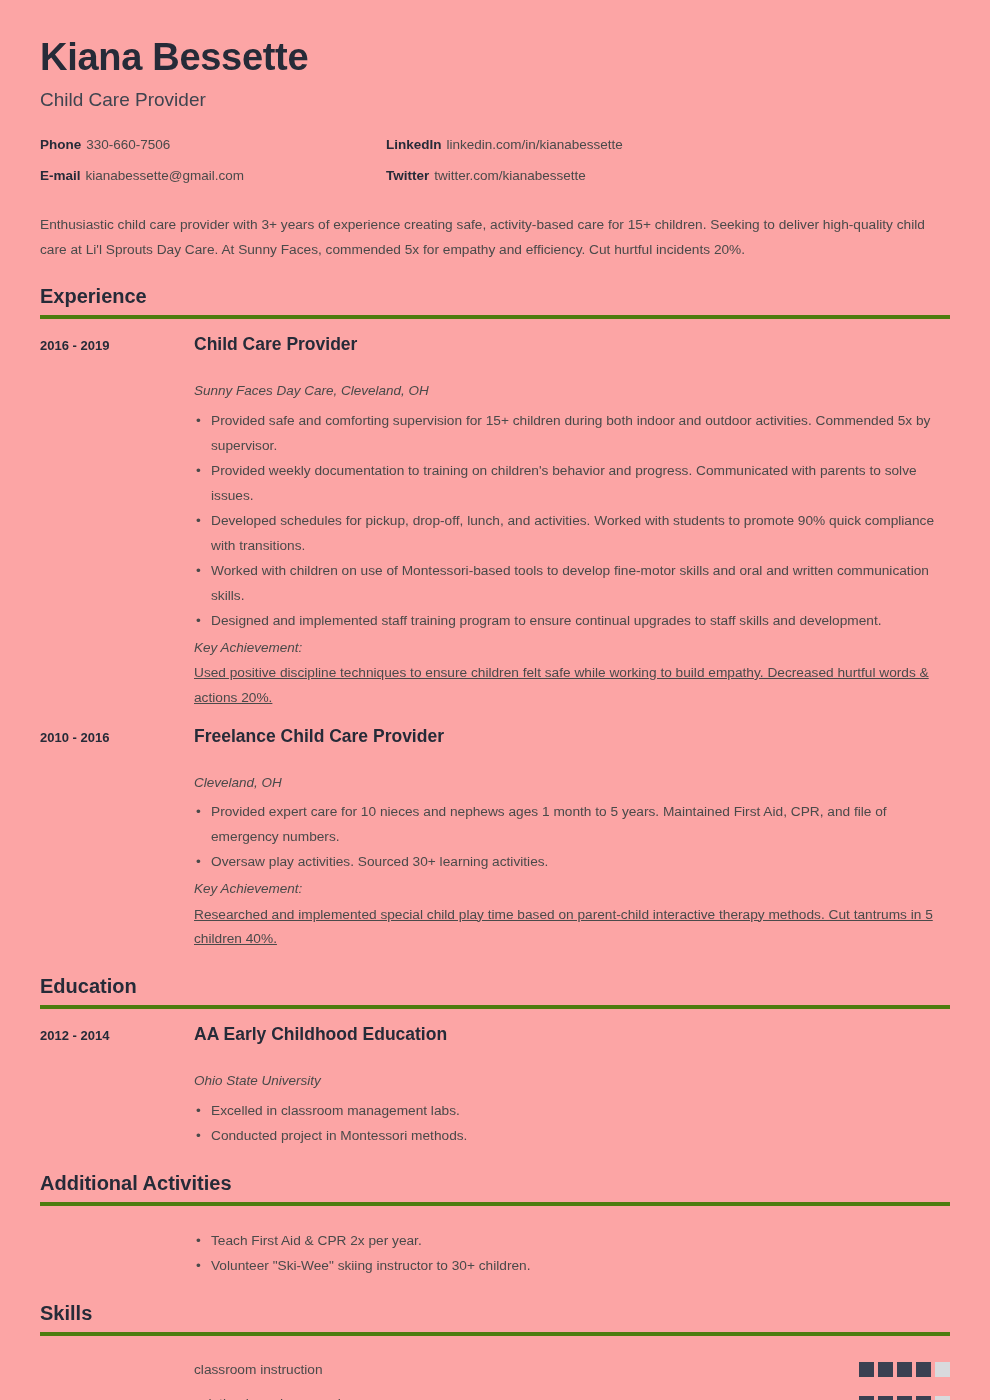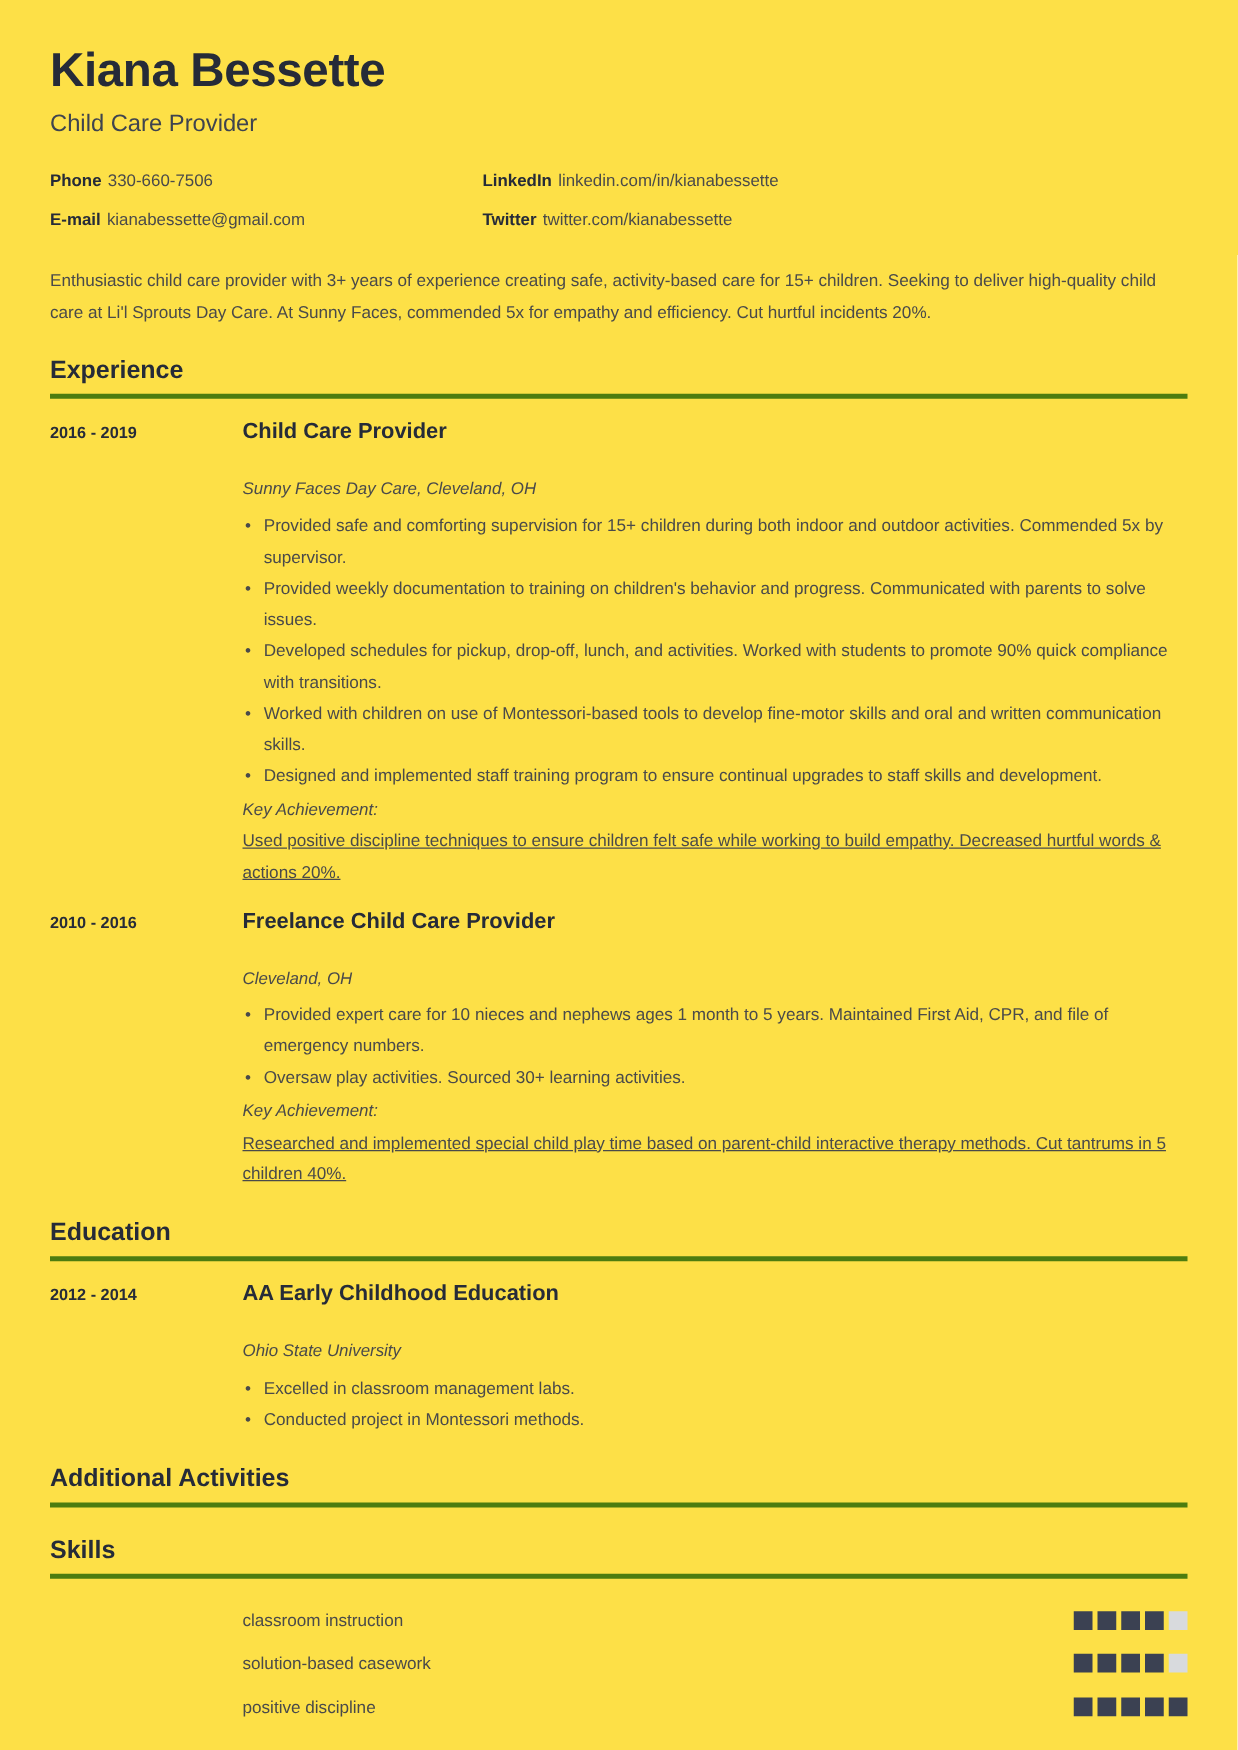--- a/index.html
+++ b/index.html
@@ -12,21 +12,21 @@
 
   body {
     font-family: "Liberation Sans", sans-serif;
     color: #4a4a4a;
     -webkit-font-smoothing: antialiased;
   }
 
   .page {
     width: 990px;
     height: 1400px;
-    background: #fde047;
+    background: #fca5a5;
     padding: 36px 40px 0 40px;
     position: relative;
   }
 
   
   .resume-name {
     font-size: 38px;
     font-weight: bold;
     color: #262b38;
     letter-spacing: -0.3px;
@@ -269,20 +269,27 @@
         <ul class="bullets">
           <li>Excelled in classroom management labs.</li>
           <li>Conducted project in Montessori methods.</li>
         </ul>
       </div>
     </div>
   </div>
 
   <div class="section">
     <div class="section-heading">Additional Activities</div>
+    <div class="activities-wrap">
+      <div></div>
+      <ul class="bullets">
+        <li>Teach First Aid &amp; CPR 2x per year.</li>
+        <li>Volunteer "Ski-Wee" skiing instructor to 30+ children.</li>
+      </ul>
+    </div>
   </div>
 
   <div class="section">
     <div class="section-heading">Skills</div>
     <div class="skills-wrap">
       <div></div>
       <div>
 
         <div class="skill-row">
           <span class="skill-name">classroom instruction</span>

